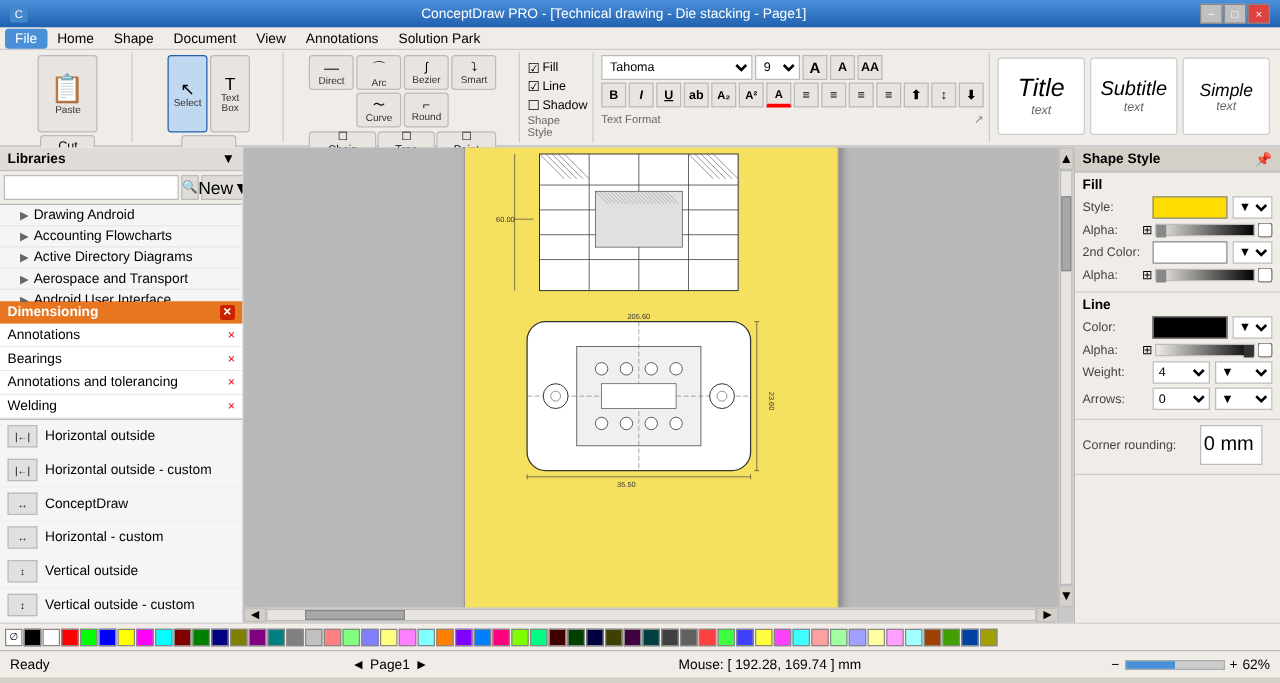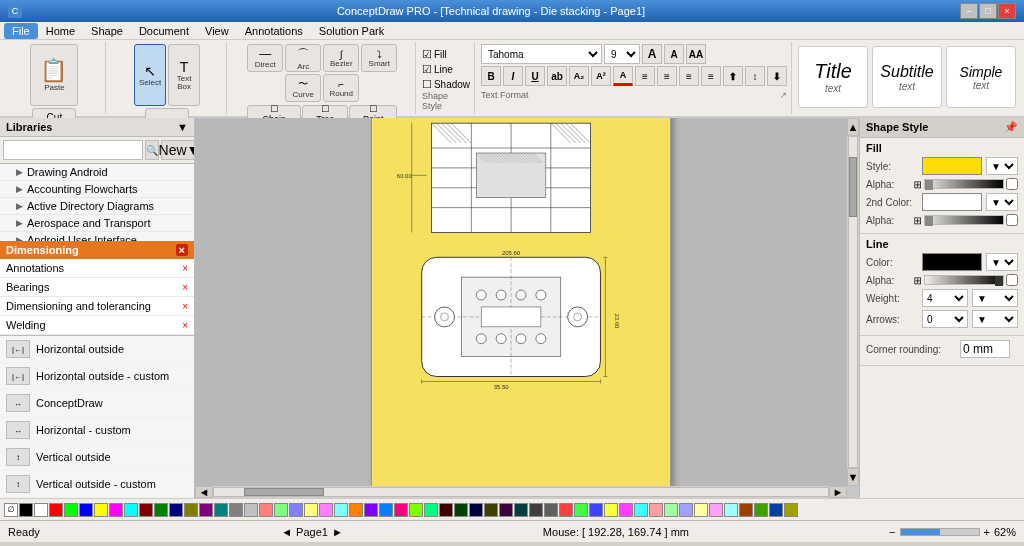--- a/index.html
+++ b/index.html
@@ -344,22 +344,22 @@
     .panel-label { width: 52px; font-size: 10px; color: #444; }
     .panel-select {
       flex: 1;
       height: 18px;
       font-size: 10px;
       border: 1px solid #bbb;
       background: white;
     }
     .panel-input {
       width: 60px;
-      height: 18px;
-      font-size: 12px;
+      height: 32px;
+      font-size: 16px;
       border: 1px solid #bbb;
       padding: 0 2px;
     }
     .color-box {
       width: 60px; height: 18px;
       background: #ffdd00;
       border: 1px solid #888;
     }
     .color-box-white {
       width: 60px; height: 18px;
@@ -648,21 +648,21 @@
     <div>
       <div class="dim-item">
         <span>Annotations</span>
         <span class="dim-close">×</span>
       </div>
       <div class="dim-item">
         <span>Bearings</span>
         <span class="dim-close">×</span>
       </div>
       <div class="dim-item">
-        <span>Dimensioning and tolerancing</span>
+        <span>Annotations and tolerancing</span>
         <span class="dim-close">×</span>
       </div>
       <div class="dim-item">
         <span>Welding</span>
         <span class="dim-close">×</span>
       </div>
     </div>
     <div id="dim-shapes">
       <div class="dim-shape-item">
         <div class="dim-shape-icon">|←|</div>

